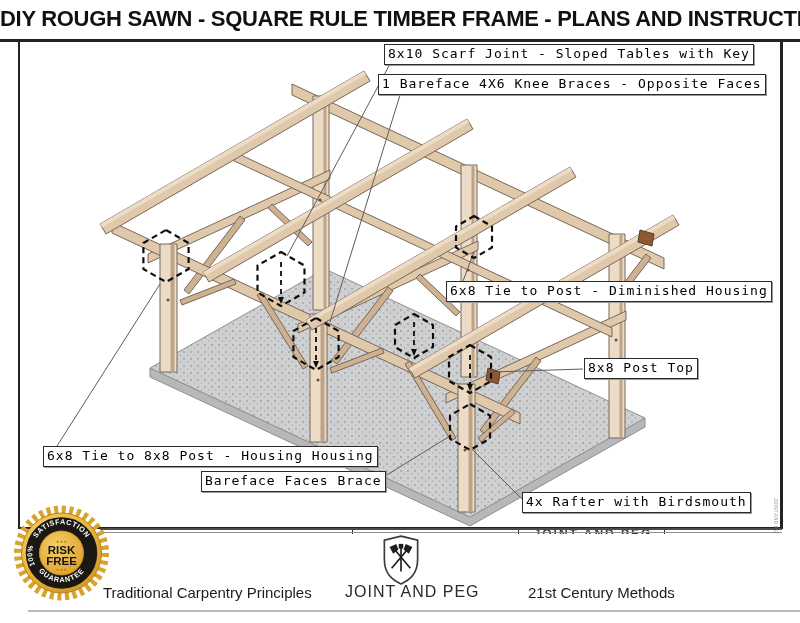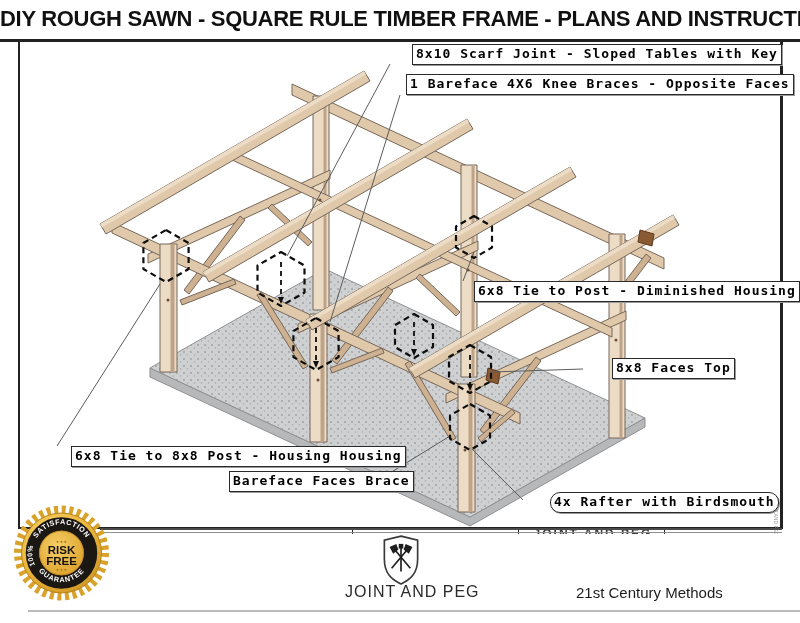--- a/index.html
+++ b/index.html
@@ -3,22 +3,22 @@
 <meta charset="utf-8">
 <style>
   html,body{margin:0;padding:0;background:#fff;}
   #page{position:relative;width:800px;height:623px;background:#fff;overflow:hidden;
         font-family:"Liberation Sans",sans-serif;}
   
   .title{position:absolute;top:6px;left:0;width:800px;text-align:center;
          font-size:22px;font-weight:bold;letter-spacing:-0.3px;color:#111;white-space:nowrap;}
   .hline,.vline{position:absolute;background:#222;}
   .callout{position:absolute;background:#fff;border:1.5px solid #2a2a2a;box-shadow:1px 1px 0 #9a9a9a;
-           font-family:"DejaVu Sans Mono",monospace;font-weight:bold;font-size:13px;color:#000;
-           letter-spacing:1px;padding:1px 3px 2px 3px;white-space:nowrap;z-index:6;line-height:16px;margin-left:28px;}
+           font-family:"DejaVu Sans Mono",monospace;font-weight:normal;font-size:13px;color:#000;
+           letter-spacing:1px;padding:1px 3px 2px 3px;white-space:nowrap;z-index:6;line-height:16px;}
   svg text{font-family:"Liberation Sans",sans-serif;}
   .drawing{position:absolute;left:0;top:0;z-index:1;}
   .slab-top{fill:var(--slab_fill);stroke:#8e8f91;stroke-width:1;}
   .slab-edge{fill:var(--slab_edge);stroke:#8e8f91;stroke-width:1;}
   .tl{fill:var(--timber_light);stroke:var(--timber_outline);stroke-width:1;}
   .tm{fill:var(--timber_mid);stroke:var(--timber_outline);stroke-width:1;}
   .td{fill:var(--timber_dark);stroke:var(--timber_outline);stroke-width:1;}
   .wedge{fill:var(--wedge_brown);stroke:#5d3a1e;stroke-width:1;}
   .leader{stroke:#5c5c5c;stroke-width:1;fill:none;}
   .marker{stroke:#0d0d0d;stroke-width:2.2;fill:none;stroke-dasharray:6 4;stroke-linejoin:round;}
@@ -161,24 +161,24 @@
       <polygon class="marker" points="470,345 491,357 491,381 470,393 449,381 449,357"></polygon>
       <line class="marrow" x1="470" y1="355" x2="470" y2="385"></line>
         <polygon fill="#0d0d0d" points="467,384 473,384 470,391"></polygon>
       <polygon class="marker" points="470,404 490,415.5 490,438.5 470,450 450,438.5 450,415.5"></polygon>
     </g>
   </svg>
 
   <div class="callout" style="left:384px;top:44px;">8x10 Scarf Joint - Sloped Tables with Key</div>
   <div class="callout" style="left:378px;top:74px;">1 Bareface 4X6 Knee Braces - Opposite Faces</div>
   <div class="callout" style="left:446px;top:281px;">6x8 Tie to Post - Diminished Housing</div>
-  <div class="callout" style="left:584px;top:358px;">8x8 Faces Top</div>
+  <div class="callout" style="left:584px;top:358px;">8x8 Post Top</div>
   <div class="callout" style="left:43px;top:446px;">6x8 Tie to 8x8 Post - Housing Housing</div>
   <div class="callout" style="left:201px;top:471px;">Bareface Faces Brace</div>
-  <div class="callout" style="left:522px;top:492px;border-radius:10px;">4x Rafter with Birdsmouth</div>
+  <div class="callout" style="left:522px;top:492px;">4x Rafter with Birdsmouth</div>
 
   <div class="band"></div>
   <div class="double-rule-a"></div>
   <div class="double-rule-b"></div>
   <div class="bottom-rule"></div>
 
   <svg class="badge-svg" width="99" height="102" viewBox="0 0 99 102">
     <defs>
       <radialGradient id="gGold" cx="40%" cy="35%" r="75%">
         <stop offset="0%" stop-color="#fadd7e"></stop>
@@ -217,16 +217,17 @@
     <g stroke="#1d1d1d" stroke-width="1.6">
       <line x1="20" y1="13" x2="20" y2="36"></line>
       <line x1="11" y1="33" x2="27" y2="14"></line>
       <line x1="29" y1="33" x2="13" y2="14"></line>
       <polygon fill="#1d1d1d" stroke="none" points="24.5,9.5 31,12.5 27.5,19 22.5,15"></polygon>
       <polygon fill="#1d1d1d" stroke="none" points="15.5,9.5 9,12.5 12.5,19 17.5,15"></polygon>
       <rect x="17.8" y="9.5" width="4.4" height="4.5" fill="#1d1d1d" stroke="none"></rect>
     </g>
   </svg>
 
+  <div class="footer-text" style="left:103px;">Traditional Carpentry Principles</div>
   <div class="brand-text" style="left:345px;">JOINT AND PEG</div>
-  <div class="footer-text" style="left:528px;margin-left:48px;">21st Century Methods</div>
+  <div class="footer-text" style="left:528px;">21st Century Methods</div>
 
 </div>
 
 </body></html>

